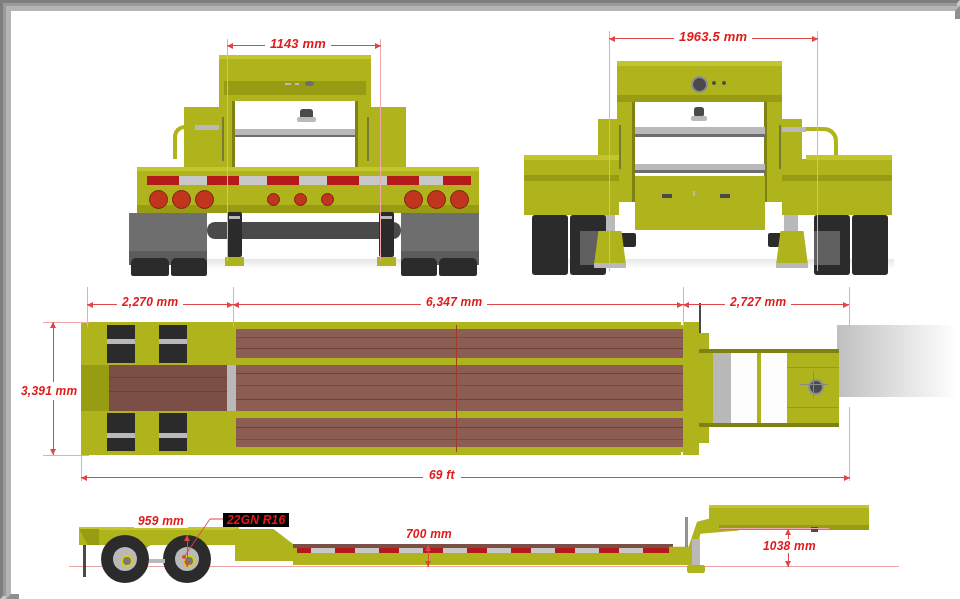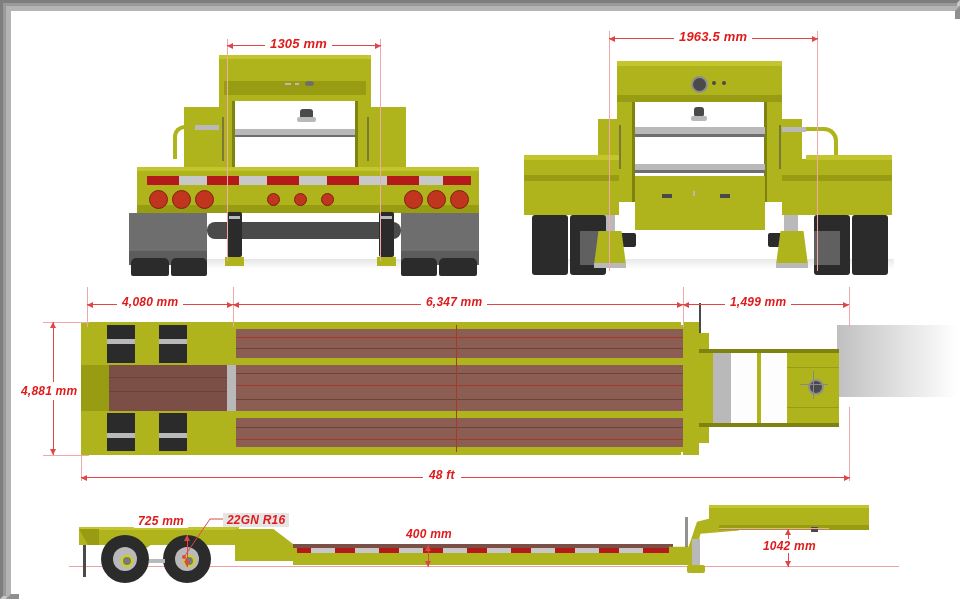--- a/index.html
+++ b/index.html
@@ -144,21 +144,21 @@
         <div class="abs blk" style="left:112px;top:239px;width:38px;height:18px;border-radius:5px 5px 2px 2px;"></div>
         <div class="abs blk" style="left:152px;top:239px;width:36px;height:18px;border-radius:5px 5px 2px 2px;"></div>
         <div class="abs blk" style="left:382px;top:239px;width:36px;height:18px;border-radius:5px 5px 2px 2px;"></div>
         <div class="abs blk" style="left:420px;top:239px;width:38px;height:18px;border-radius:5px 5px 2px 2px;"></div>
 
         <div class="ext" style="left:208px;top:20px;height:222px;"></div>
         <div class="ext" style="left:361px;top:20px;height:222px;"></div>
         <div class="dline h strong" style="left:208px;top:26px;width:154px;"></div>
         <div class="arw l" style="left:208px;top:24px;"></div>
         <div class="arw r" style="left:356px;top:24px;"></div>
-        <div class="dimtxt" style="left:246px;top:17px;font-size:13px;background:#fff;padding:0 5px;">1305 mm</div>
+        <div class="dimtxt" style="left:246px;top:17px;font-size:13px;background:#fff;padding:0 5px;">1143 mm</div>
       </div>
 
       <div class="abs" style="left:505px;top:0px;width:440px;height:260px;">
 
         <div class="abs vshadow" style="left:30px;top:240px;width:340px;height:10px;opacity:.45;"></div>
 
         <div class="abs yel-l" style="left:93px;top:42px;width:165px;height:5px;"></div>
         <div class="abs yel" style="left:93px;top:47px;width:165px;height:36px;"></div>
         <div class="abs yel-d" style="left:93px;top:76px;width:165px;height:7px;"></div>
         <div class="abs gry-d rnd" style="left:167px;top:57px;width:13px;height:13px;border:2px solid #8f8f8f;"></div>
@@ -286,45 +286,45 @@
         <div class="abs yel-d" style="left:62px;top:84px;width:28px;height:46px;"></div>
 
         <div class="ext" style="left:68px;top:6px;height:40px;"></div>
         <div class="ext" style="left:214px;top:6px;height:40px;"></div>
         <div class="ext" style="left:664px;top:6px;height:40px;"></div>
         <div class="ext" style="left:830px;top:6px;height:40px;"></div>
 
         <div class="dline h strong" style="left:68px;top:23px;width:146px;"></div>
         <div class="arw l" style="left:68px;top:21px;"></div>
         <div class="arw r" style="left:208px;top:21px;"></div>
-        <div class="dimtxt" style="left:98px;top:14px;font-size:12px;background:#fff;padding:0 5px;">4,080 mm</div>
+        <div class="dimtxt" style="left:98px;top:14px;font-size:12px;background:#fff;padding:0 5px;">2,270 mm</div>
 
         <div class="dline h strong" style="left:214px;top:23px;width:450px;"></div>
         <div class="arw l" style="left:214px;top:21px;"></div>
         <div class="arw r" style="left:658px;top:21px;"></div>
         <div class="dimtxt" style="left:402px;top:14px;font-size:12px;background:#fff;padding:0 5px;">6,347 mm</div>
 
         <div class="dline h strong" style="left:664px;top:23px;width:166px;"></div>
         <div class="arw l" style="left:664px;top:21px;"></div>
         <div class="arw r" style="left:824px;top:21px;"></div>
-        <div class="dimtxt" style="left:706px;top:14px;font-size:12px;background:#fff;padding:0 5px;">1,499 mm</div>
+        <div class="dimtxt" style="left:706px;top:14px;font-size:12px;background:#fff;padding:0 5px;">2,727 mm</div>
 
         <div class="exth" style="left:24px;top:41px;width:46px;"></div>
         <div class="exth" style="left:24px;top:174px;width:46px;"></div>
         <div class="dline v strong" style="left:34px;top:41px;height:133px;"></div>
         <div class="arw u" style="left:31px;top:41px;"></div>
         <div class="arw d" style="left:31px;top:168px;"></div>
-        <div class="dimtxt" style="left:0px;top:101px;font-size:12px;background:#fff;padding:2px 2px;">4,881 mm</div>
+        <div class="dimtxt" style="left:0px;top:101px;font-size:12px;background:#fff;padding:2px 2px;">3,391 mm</div>
 
         <div class="ext" style="left:62px;top:174px;height:26px;"></div>
         <div class="ext" style="left:830px;top:126px;height:74px;"></div>
         <div class="dline h strong" style="left:62px;top:196px;width:769px;"></div>
         <div class="arw l" style="left:62px;top:194px;"></div>
         <div class="arw r" style="left:825px;top:194px;"></div>
-        <div class="dimtxt" style="left:404px;top:187px;font-size:12px;background:#fff;padding:0 6px;">48 ft</div>
+        <div class="dimtxt" style="left:404px;top:187px;font-size:12px;background:#fff;padding:0 6px;">69 ft</div>
       </div>
 
       <div class="abs" style="left:0px;top:468px;width:944px;height:115px;">
 
         <div class="abs" style="left:50px;top:79px;width:830px;height:1px;background:#e8a4a4;"></div>
 
         <div class="abs yel" style="left:60px;top:42px;width:160px;height:16px;"></div>
         <div class="abs yel-l" style="left:60px;top:40px;width:160px;height:3px;"></div>
         <div class="abs yel-d" style="left:60px;top:42px;width:20px;height:16px;
                     clip-path:polygon(0 0,100% 0,100% 100%,45% 100%);"></div>
@@ -362,35 +362,35 @@
         <div class="abs yel-d" style="left:700px;top:38px;width:150px;height:5px;"></div>
         <div class="abs gry-d" style="left:666px;top:30px;width:3px;height:30px;opacity:.6;"></div>
 
         <div class="abs gry-l" style="left:673px;top:52px;width:8px;height:28px;"></div>
         <div class="abs yel" style="left:668px;top:78px;width:18px;height:8px;border-radius:2px;"></div>
         <div class="abs gry-d" style="left:792px;top:40px;width:7px;height:5px;"></div>
 
         <div class="dline v strong" style="left:168px;top:48px;height:32px;"></div>
         <div class="arw u" style="left:165px;top:48px;"></div>
         <div class="arw d" style="left:165px;top:74px;"></div>
-        <div class="dimtxt" style="left:115px;top:27px;font-size:12px;background:#fff;padding:0 4px;">725 mm</div>
+        <div class="dimtxt" style="left:115px;top:27px;font-size:12px;background:#fff;padding:0 4px;">959 mm</div>
 
         <svg class="abs" width="90" height="45" style="left:155px;top:28px;overflow:visible;">
           <polyline points="50,4 36,4 10,42" fill="none" stroke="#e04646" stroke-width="1"></polyline>
           <circle cx="10" cy="42" r="2" fill="#e04646"></circle>
         </svg>
-        <div class="dimtxt" style="left:204px;top:26px;font-size:12px;background:#e5e5e5;padding:0 4px;">22GN R16</div>
+        <div class="dimtxt" style="left:204px;top:26px;font-size:12px;background:#000000;padding:0 4px;">22GN R16</div>
 
         <div class="dline v strong" style="left:409px;top:58px;height:22px;"></div>
         <div class="arw u" style="left:406px;top:58px;"></div>
         <div class="arw d" style="left:406px;top:74px;"></div>
-        <div class="dimtxt" style="left:383px;top:40px;font-size:12px;background:#fff;padding:0 4px;">400 mm</div>
+        <div class="dimtxt" style="left:383px;top:40px;font-size:12px;background:#fff;padding:0 4px;">700 mm</div>
 
         <div class="exth" style="left:700px;top:41px;width:110px;"></div>
         <div class="dline v strong" style="left:769px;top:42px;height:38px;"></div>
         <div class="arw u" style="left:766px;top:42px;"></div>
         <div class="arw d" style="left:766px;top:74px;"></div>
-        <div class="dimtxt" style="left:740px;top:52px;font-size:12px;background:#fff;padding:0 4px;">1042 mm</div>
+        <div class="dimtxt" style="left:740px;top:52px;font-size:12px;background:#fff;padding:0 4px;">1038 mm</div>
       </div>
 
     </div>
   </div>
 </div>
 
 </body></html>

